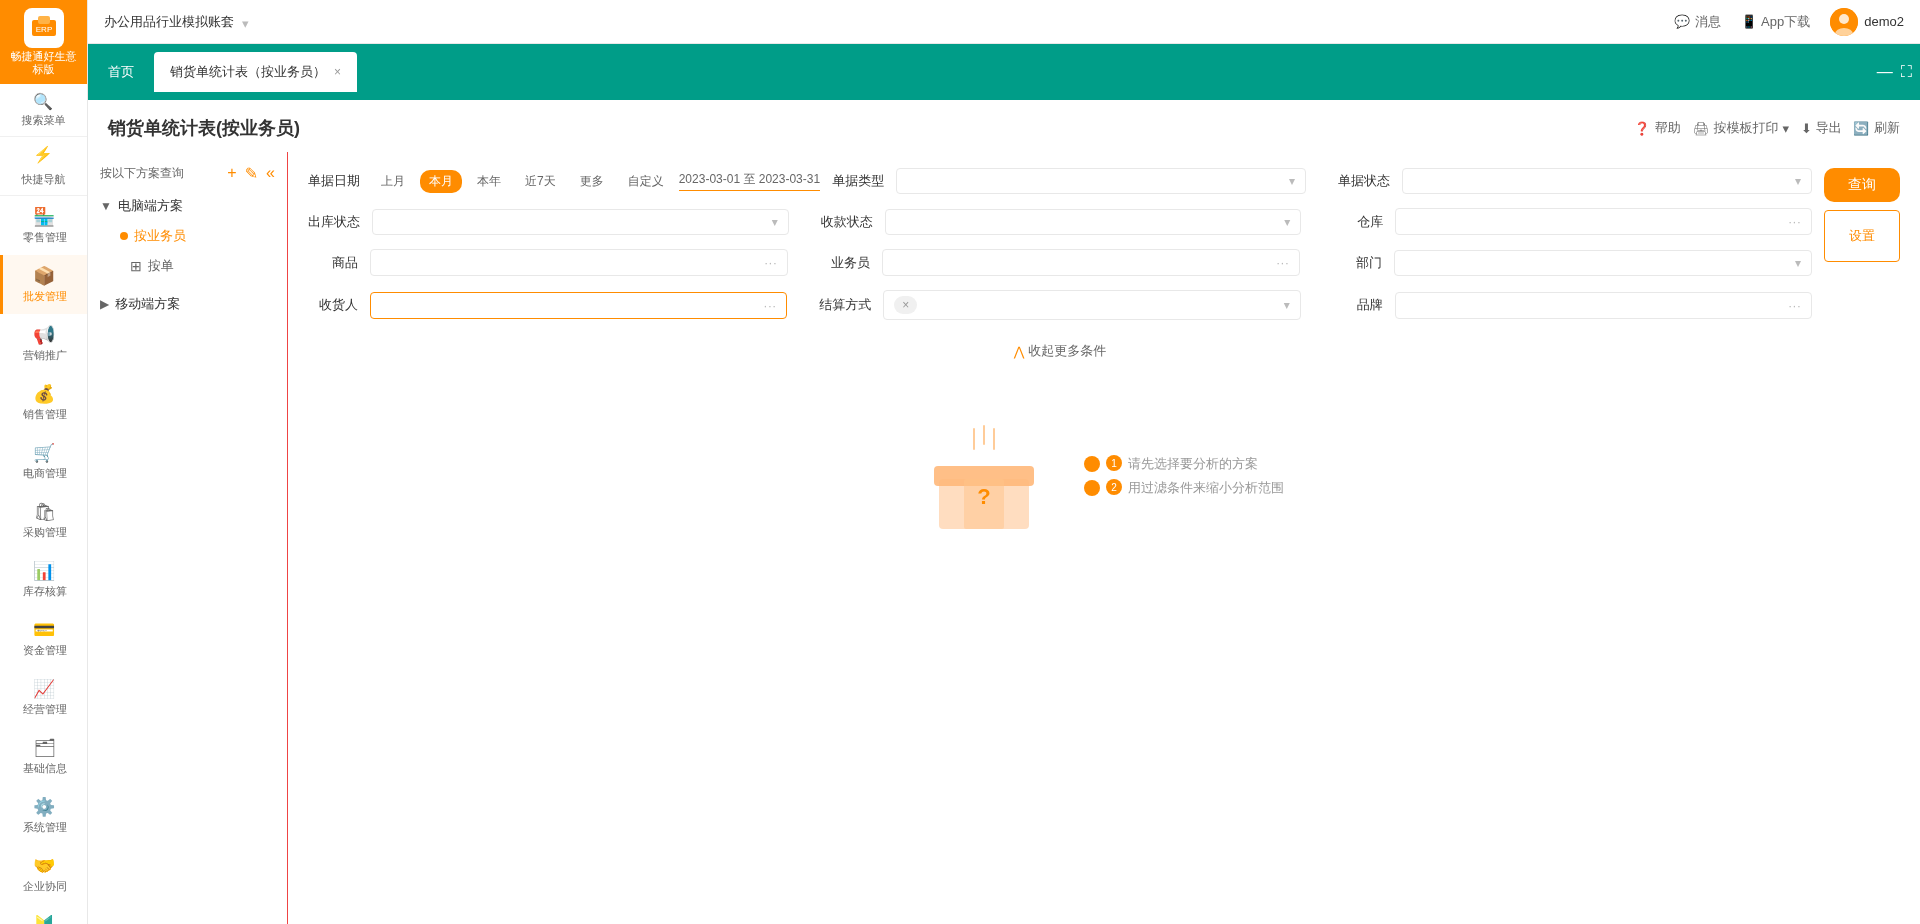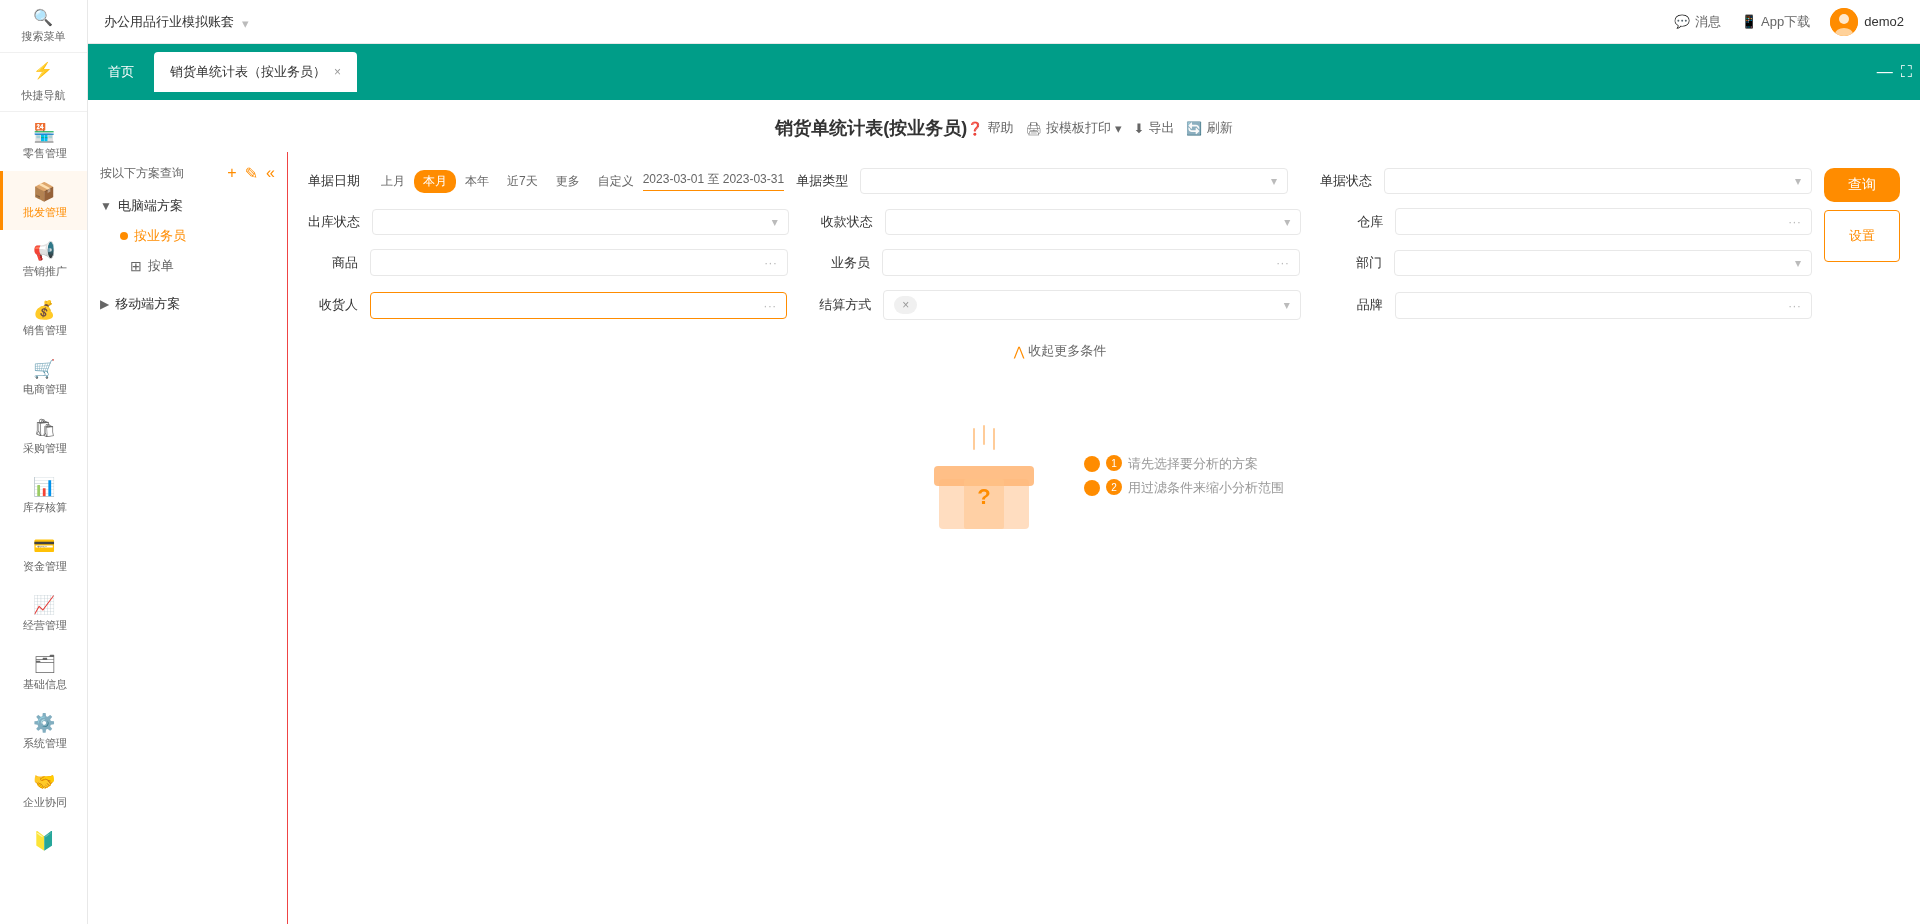--- a/index.html
+++ b/index.html
@@ -50,21 +50,21 @@
     .tab-bar-right { margin-left: auto; display: flex; align-items: center; padding-right: 8px; gap: 8px; }
     .tab-bar-btn { color: #fff; cursor: pointer; font-size: 16px; }
 
     
     .content { flex: 1; overflow-y: auto; background: #f5f5f5; padding: 0; }
     .content::-webkit-scrollbar { width: 6px; }
     .content::-webkit-scrollbar-thumb { background: #ccc; border-radius: 3px; }
 
     
     .page-wrapper { background: #fff; margin: 0; }
-    .page-header { padding: 16px 20px 12px 20px; display: flex; align-items: center; justify-content: center; background: #fff; }
+    .page-header { padding: 16px 20px 12px 20px; display: flex; align-items: center; justify-content: space-between; background: #fff; }
     .page-title { font-size: 18px; font-weight: bold; color: #333; }
     .page-actions { display: flex; align-items: center; gap: 12px; }
     .action-btn { display: flex; align-items: center; gap: 4px; color: #666; font-size: 13px; cursor: pointer; }
 
     
     .two-panel { display: flex; min-height: calc(924px - 44px - 40px - 56px); }
 
     
     .left-panel { width: 200px; border-right: 1px solid #ef4444; background: #fff; padding: 12px 0; flex-shrink: 0; }
     .left-panel-header { display: flex; align-items: center; justify-content: space-between; padding: 0 12px 8px 12px; font-size: 13px; color: #666; }
@@ -83,21 +83,21 @@
     .scheme-mobile { margin-top: 8px; }
     .scheme-mobile-header { display: flex; align-items: center; gap: 6px; font-size: 13px; color: #333; padding: 6px 0; cursor: pointer; }
     .scheme-mobile-arrow { color: #666; font-size: 12px; }
 
     
     .right-panel { flex: 1; background: #fff; padding: 16px 20px; }
 
     
     .filter-row { display: flex; align-items: center; gap: 12px; margin-bottom: 14px; }
     .filter-label { color: #333; font-size: 13px; white-space: nowrap; min-width: 50px; text-align: right; }
-    .filter-date-group { display: flex; align-items: center; }
+    .filter-date-group { display: flex; align-items: center; gap: 6px; }
     .date-btn { padding: 2px 8px; border-radius: 3px; cursor: pointer; font-size: 12px; color: #666; border: 1px solid transparent; }
     .date-btn.active { background: #ff8c00; color: #fff; border-radius: 10px; }
     .date-range { font-size: 12px; color: #666; border-bottom: 1px solid #ff8c00; padding-bottom: 2px; }
     .filter-select-arrow { color: #bbb; font-size: 12px; }
     .filter-dots { color: #bbb; cursor: pointer; margin-left: 4px; }
     .filter-tag { display: flex; align-items: center; gap: 4px; background: #f0f0f0; border-radius: 12px; padding: 2px 8px; font-size: 12px; }
     .filter-tag-close { cursor: pointer; color: #999; }
     
     .filter-field { display: flex; align-items: center; flex: 1; min-width: 0; }
     .filter-field-inner { flex: 1; border: 1px solid #e8e8e8; border-radius: 4px; padding: 5px 10px; font-size: 13px; display: flex; align-items: center; justify-content: space-between; cursor: pointer; }
@@ -118,20 +118,33 @@
     .empty-texts li::before { content: ''; width: 16px; height: 16px; background: #ff8c00; border-radius: 50%; display: inline-block; flex-shrink: 0; margin-top: 1px; }
     .step-num { width: 16px; height: 16px; background: #ff8c00; border-radius: 50%; color: #fff; font-size: 10px; display: flex; align-items: center; justify-content: center; flex-shrink: 0; }
 
     
     .empty-svg-container { display: flex; align-items: center; gap: 40px; }
   </style>
 </head>
 <body>
 
 <div class="sidebar">
+  <div class="sidebar-logo">
+    <div class="sidebar-logo-icon">
+      <svg viewBox="0 0 28 28" fill="none">
+        <rect x="2" y="6" width="24" height="16" rx="2" fill="#ff8c00"></rect>
+        <rect x="8" y="2" width="12" height="8" rx="2" fill="#ffb347"></rect>
+        <text x="14" y="18" text-anchor="middle" fill="#fff" font-size="8" font-family="Arial">ERP</text>
+      </svg>
+    </div>
+    <div class="sidebar-logo-text">
+      <div>畅捷通好生意</div>
+      <div>标版</div>
+    </div>
+  </div>
 
   <div class="sidebar-search">
     <div class="sidebar-search-icon">🔍</div>
     <div class="sidebar-search-label">搜索菜单</div>
   </div>
 
   <div class="sidebar-shortcut">
     <div class="sidebar-shortcut-icon">⚡</div>
     <div class="sidebar-shortcut-label">快捷导航</div>
   </div>

